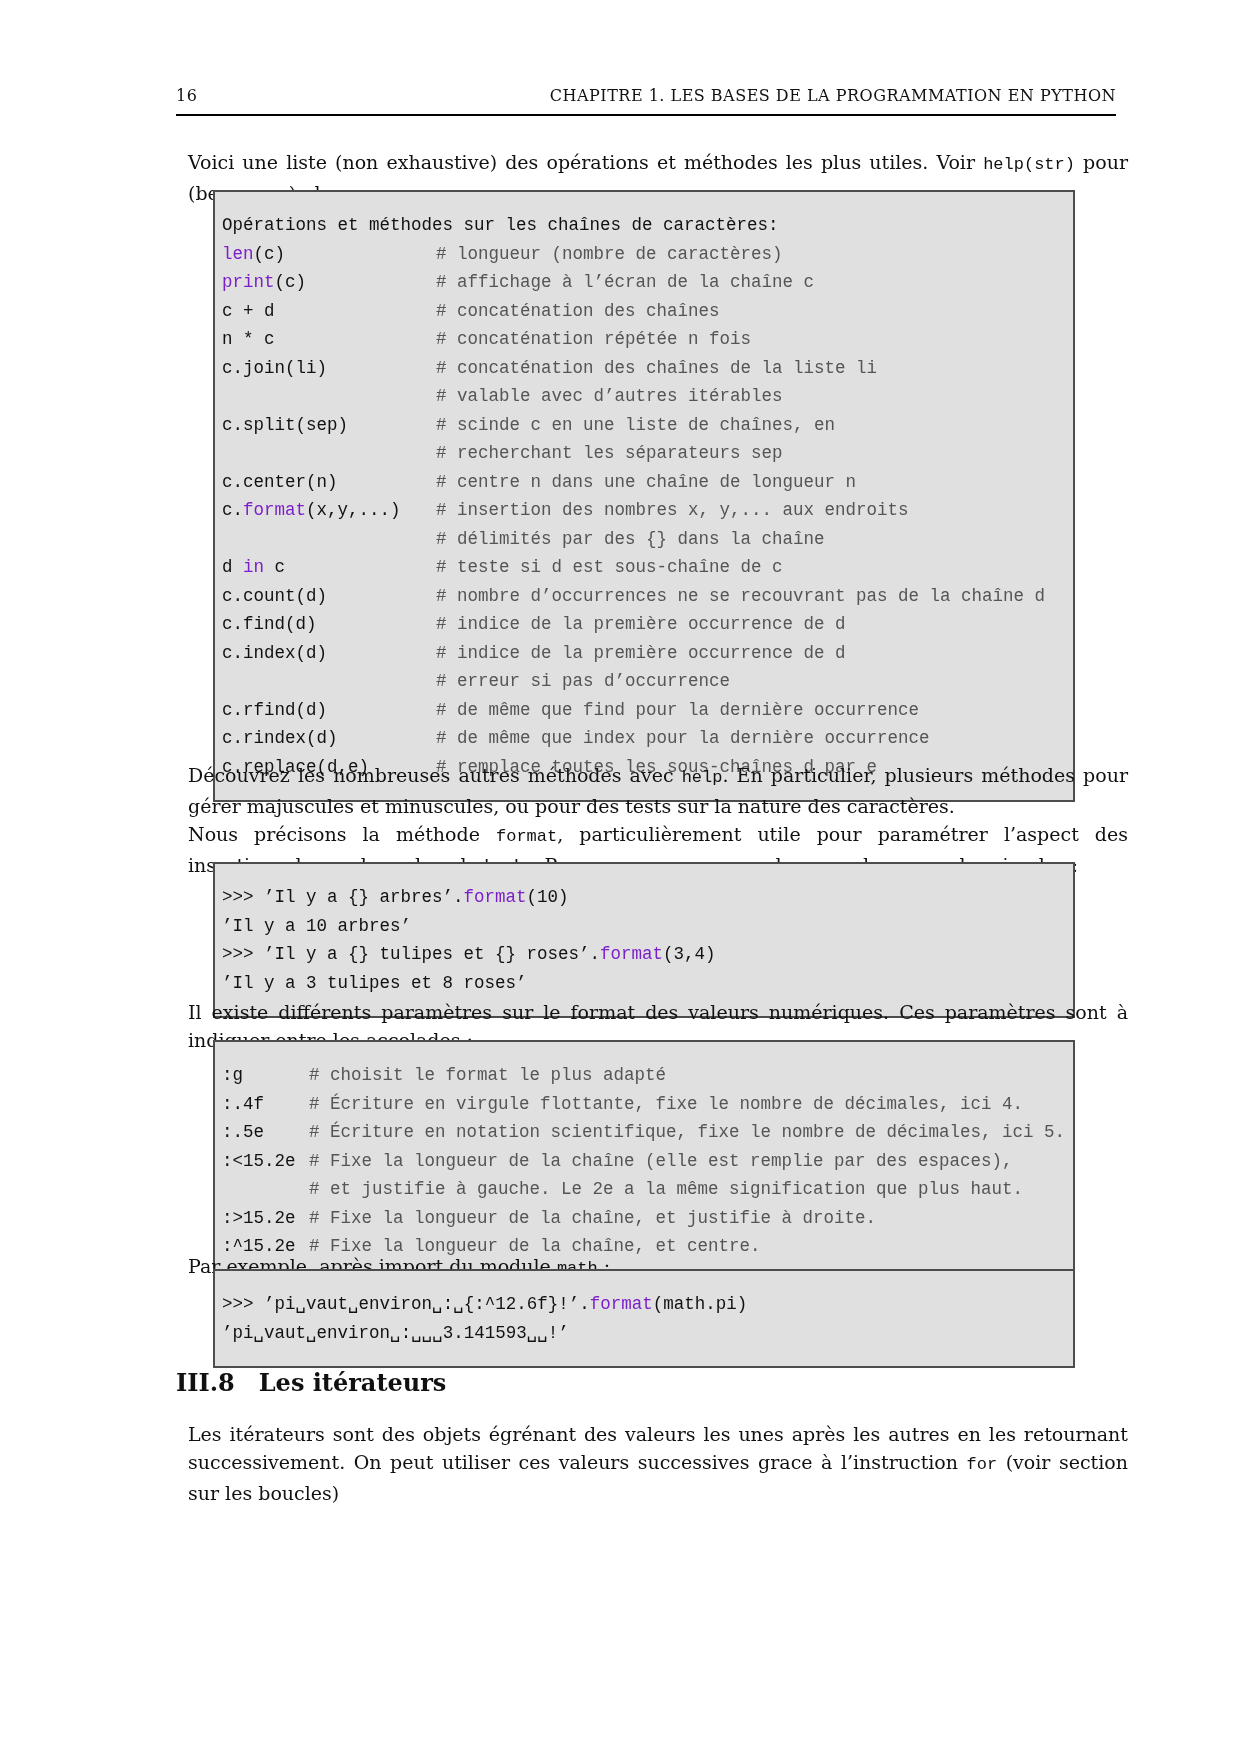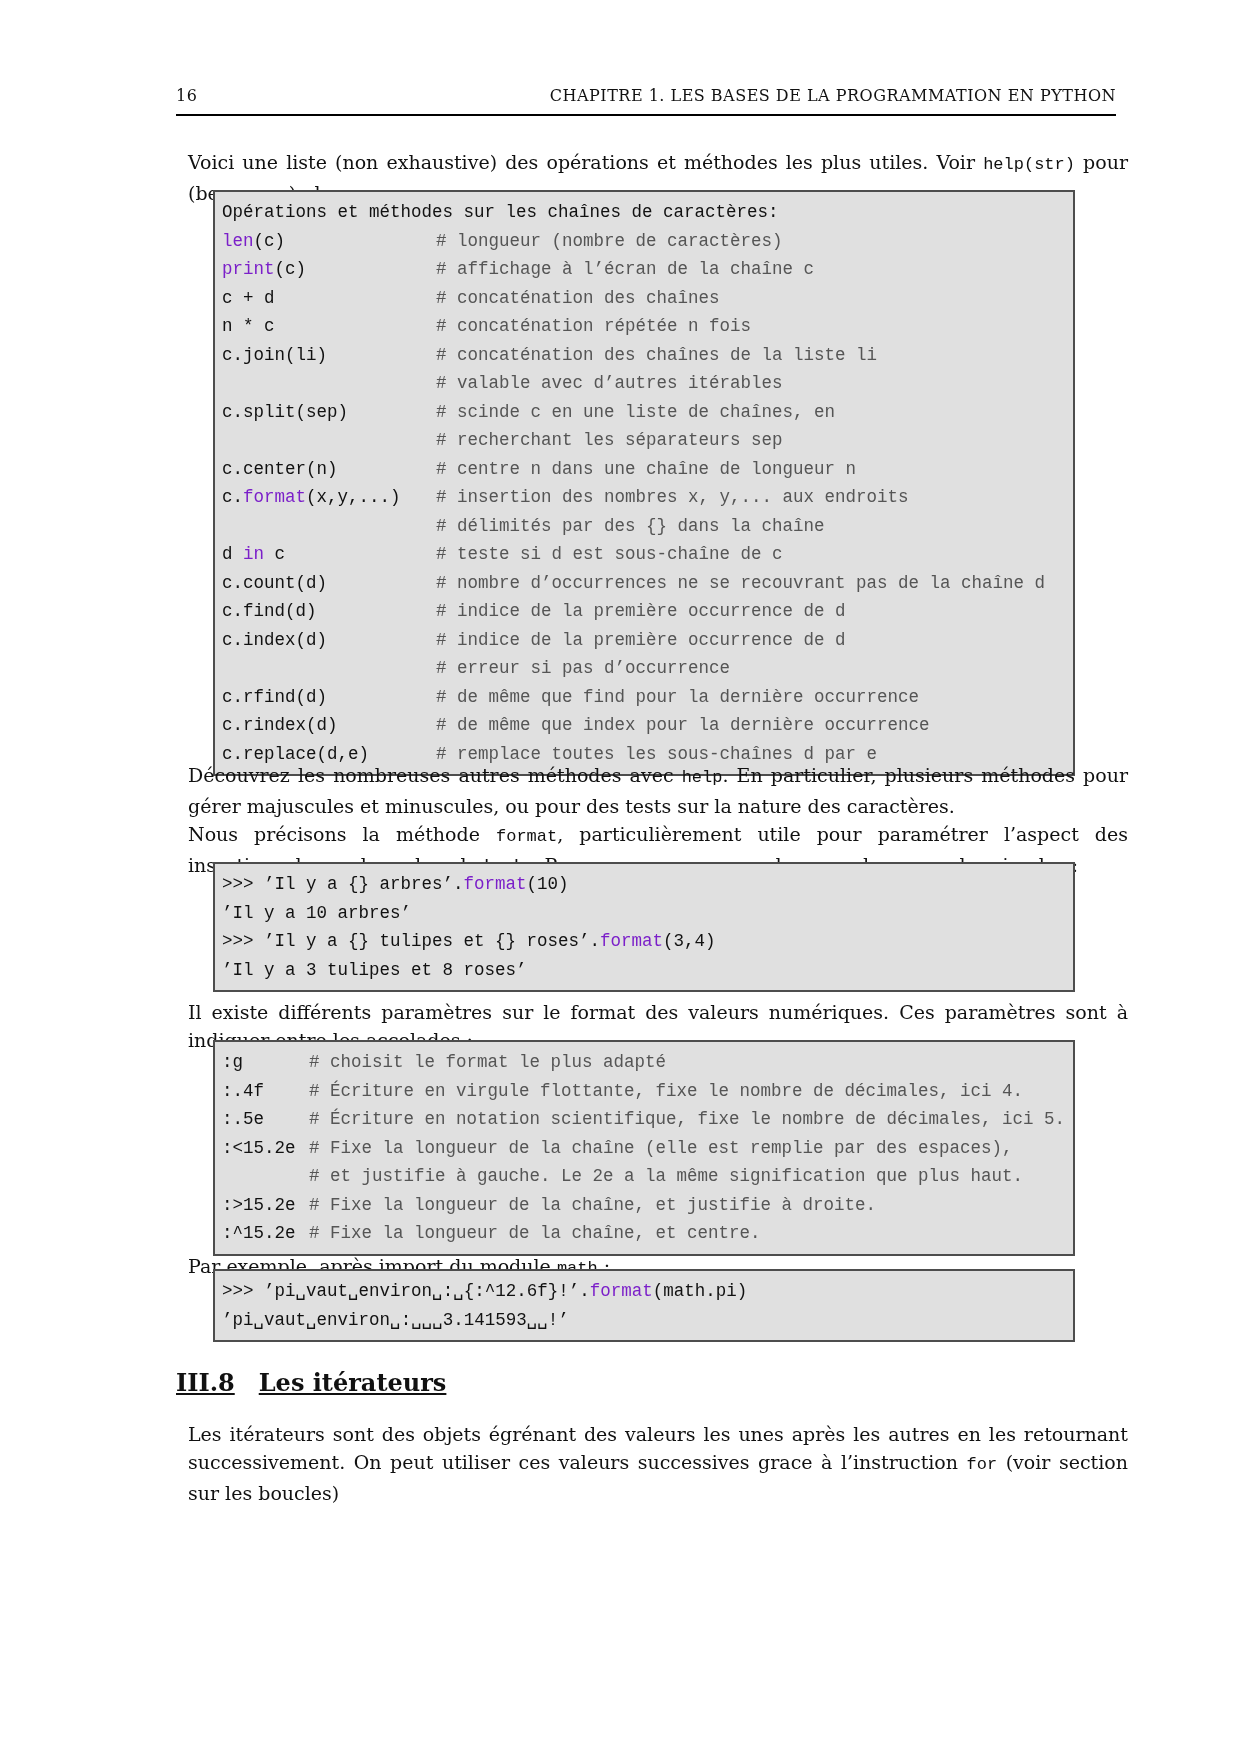--- a/index.html
+++ b/index.html
@@ -8,28 +8,28 @@
   .page { position: absolute; left: 176px; top: 0; width: 940px; }
   .runhead { position: absolute; top: 86px; left: 0; width: 940px; height: 28px;
              border-bottom: 2px solid #000; font-size: 16px; letter-spacing: 0.5px; }
   .runhead .num { position: absolute; left: 0; top: 0; }
   .runhead .title { position: absolute; right: 0; top: 0; }
   p.txt { position: absolute; left: 0; width: 940px; margin: 12px; font-size: 19px;
           line-height: 28px; text-align: justify; }
   code, .mono { font-family: "Liberation Mono", "DejaVu Sans Mono", monospace; }
   p.txt code { font-size: 17px; }
   .box { position: absolute; left: 37px; width: 862px; background: #e0e0e0;
-         border: 2px solid #4d4d4d; box-sizing: border-box; padding: 6px 7px; }
+         border: 2px solid #4d4d4d; box-sizing: border-box; padding: 19px 7px; }
   .line { height: 28.5px; line-height: 28.5px; font-family: "Liberation Mono", "DejaVu Sans Mono", monospace;
           font-size: 17.5px; white-space: pre; color: #111; }
   .kw { color: #7b1fc9; }
   .cm { color: #555; }
   .col1 { display: inline-block; width: 214px; }
   .col1s { display: inline-block; width: 87px; }
-  .sect { position: absolute; left: 0; font-size: 24px; font-weight: bold; text-decoration: underline; }
+  .sect { position: absolute; left: 0; font-size: 24px; font-weight: bold; }
   .sect .n { margin-right: 24px; }
 </style>
 </head>
 <body>
 
 <div class="page">
 
   <div class="runhead">
     <span class="num">16</span>
     <span class="title">CHAPITRE 1.  LES BASES DE LA PROGRAMMATION EN PYTHON</span>

